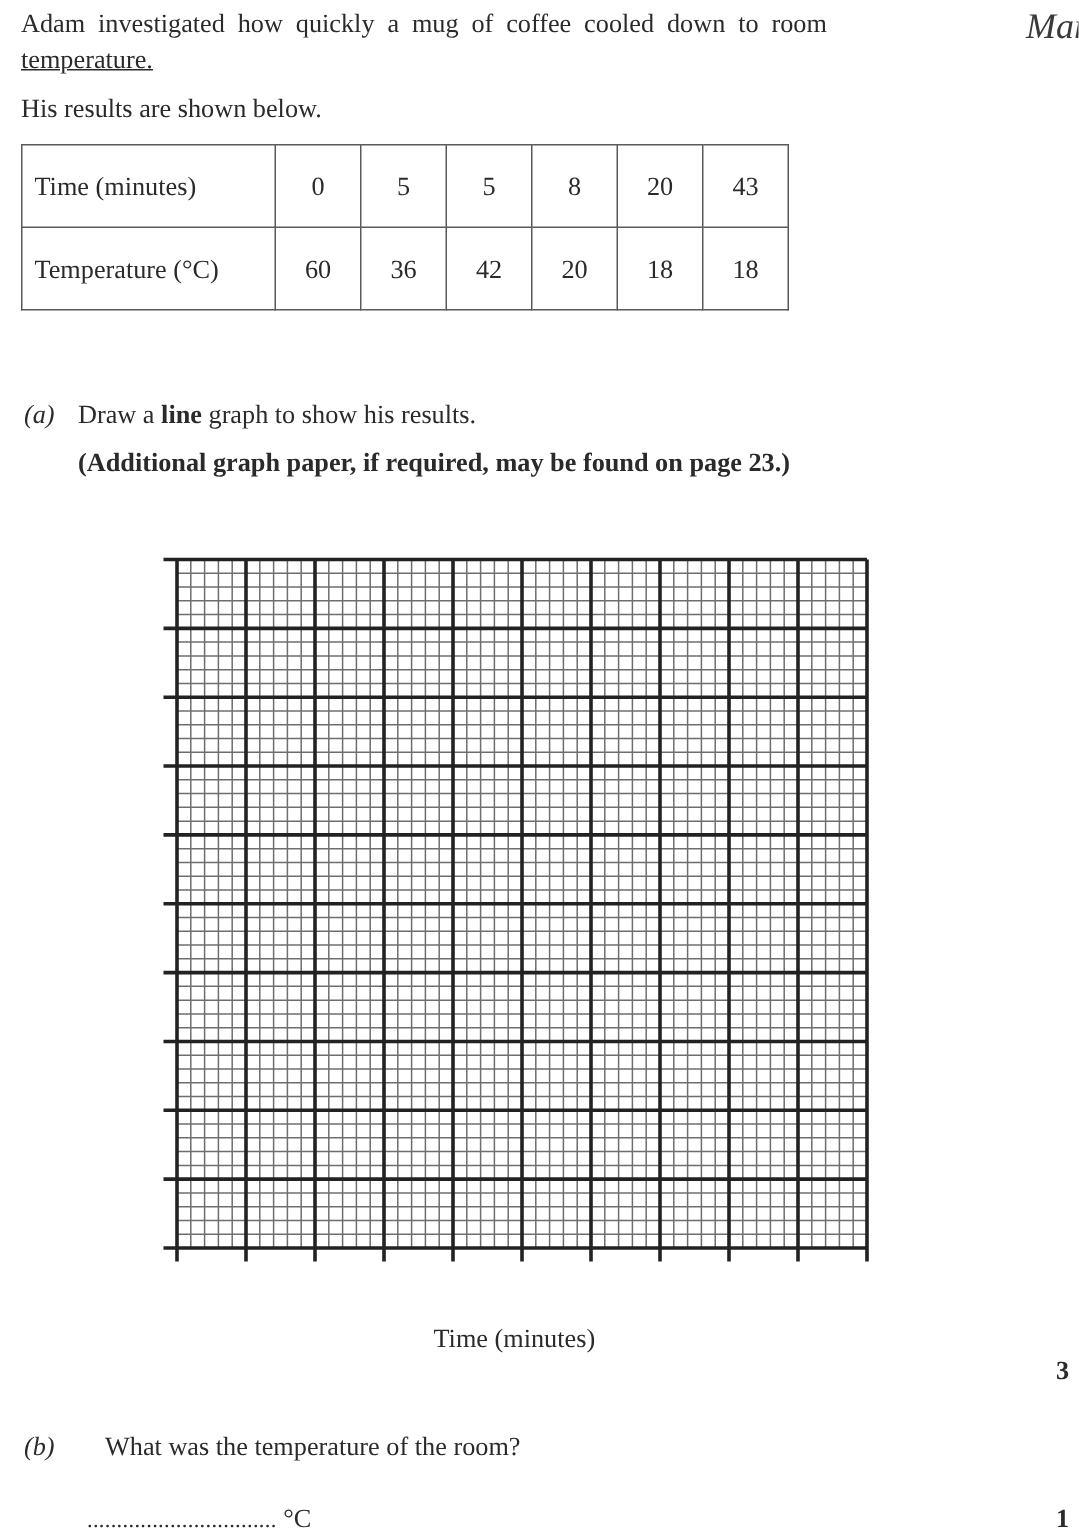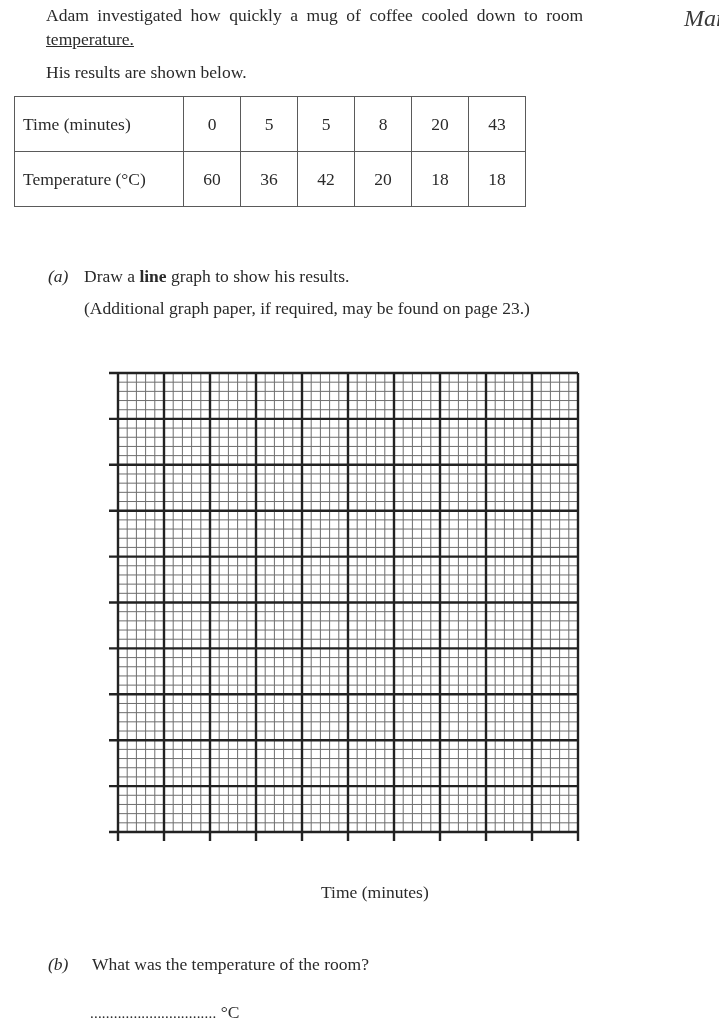--- a/index.html
+++ b/index.html
@@ -2,48 +2,48 @@
 <html><head>
 <meta charset="utf-8">
 <style>
   html, body { margin: 0; padding: 0; background: #ffffff; }
   body {
     width: 719px; height: 1024px; position: relative; overflow: hidden;
     font-family: "Liberation Serif", "DejaVu Serif", serif;
     color: #2a2a2a;
   }
   .abs { position: absolute; }
-  .txt { font-size: 17.5px; line-height: 24px; white-space: nowrap; margin-left: 32px; }
+  .txt { font-size: 17.5px; line-height: 24px; white-space: nowrap; }
   .intro1 { left: 14px; top: 3px; word-spacing: 4.2px; }
   .intro2 { left: 14px; top: 27px; text-decoration: underline; }
   .intro3 { left: 14px; top: 60px; }
   .margin-label { left: 684px; top: 5px; font-style: italic; font-size: 24px; color:#3a3a3a; }
 
   table.results {
     position: absolute; left: 14px; top: 96px;
     border-collapse: collapse; font-size: 17.5px;
   }
   table.results td {
     border: 1.3px solid #5a5a5a; height: 54px; padding: 0;
     text-align: center; vertical-align: middle;
   }
   table.results td.head { width: 169px; text-align: left; padding-left: 8px; box-sizing: border-box; }
   table.results td.val { width: 56px; }
 
   .qa-label { left: 16px; top: 264px; }
   .qa-text { left: 52px; top: 264px; }
-  .qa-note { left: 52px; top: 296px; }
+  .qa-note { left: 52px; top: 296px; font-weight: bold; }
   .qa-text b { font-weight: bold; text-align: center; }
 
   svg.grid { position: absolute; left: 100px; top: 365px; }
 
   .xlabel { left: 289px; top: 880px; }
   .marks-a { left: 704px; top: 901px; font-weight: bold; }
   .qb-label { left: 16px; top: 952px; }
-  .qb-text { left: 60px; top: 952px; text-align: center; }
+  .qb-text { left: 70px; top: 952px; text-align: center; }
   .answer { left: 58px; top: 1000px; }
   .answer .dots { letter-spacing: 0.2px; font-size: 15px; }
   .marks-b { left: 704px; top: 1000px; font-weight: bold; }
 </style>
 </head>
 <body>
 
 <div class="abs txt intro1">Adam investigated how quickly a mug of coffee cooled down to room</div>
 <div class="abs txt intro2">temperature.</div>
 <div class="abs txt intro3">His results are shown below.</div>

